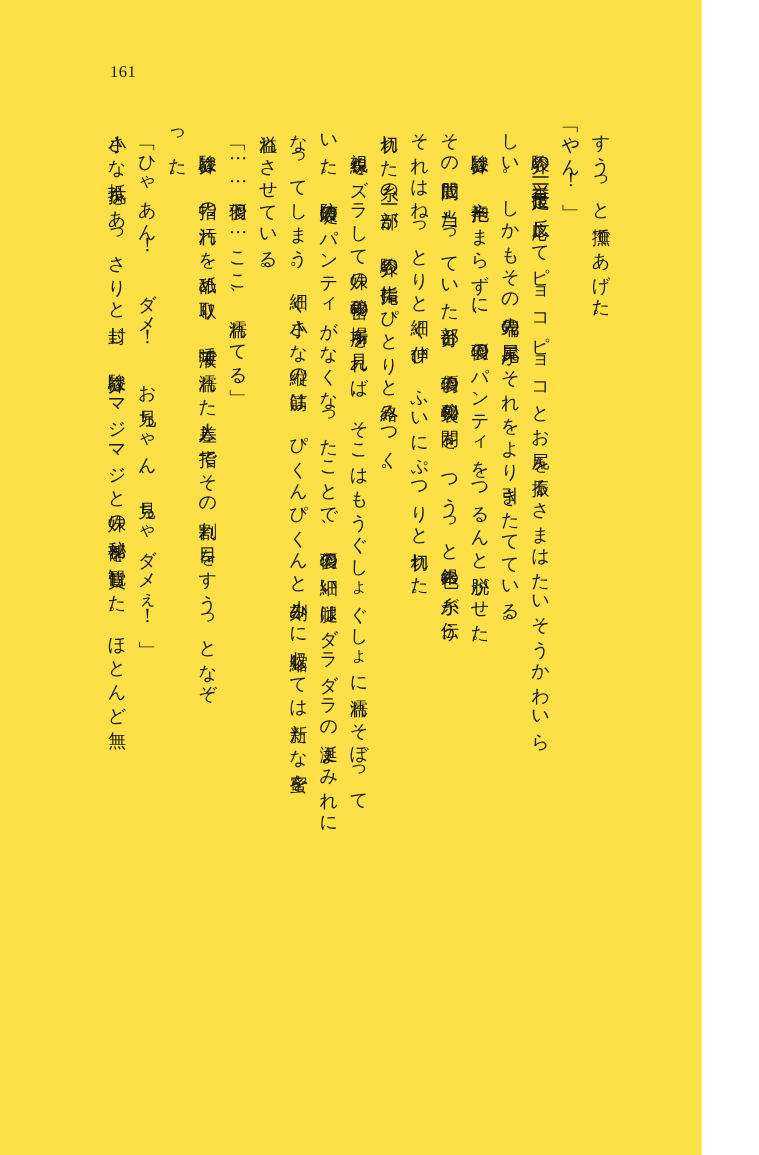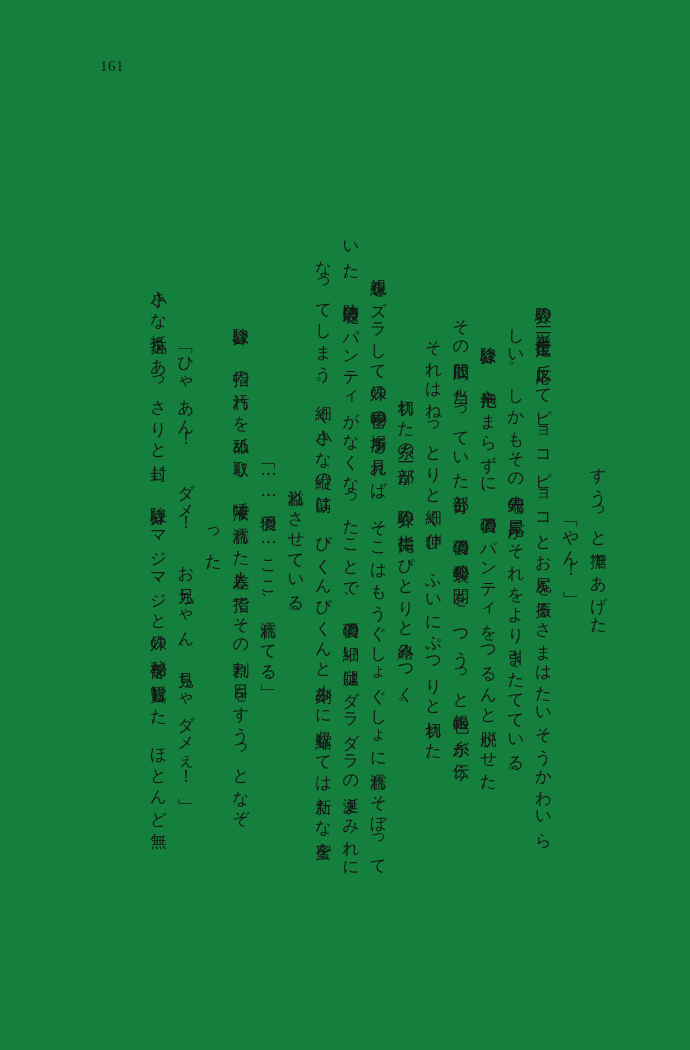--- a/index.html
+++ b/index.html
@@ -6,25 +6,24 @@
     margin: 0;
     padding: 0;
     background: #ffffff;
   }
   body {
     font-family: "Liberation Serif", "DejaVu Serif", serif;
     color: #111111;
   }
   .page {
     position: relative;
-    width: 690px;
+    width: 638px;
     height: 1050px;
-    background: #15803d;
+    background: #fde047;
     overflow: hidden;
-    text-align: center;
   }
   .page-number {
     position: absolute;
     top: 58px;
     left: 100px;
     font-size: 15px;
     letter-spacing: 0.5px;
     color: #1a1a1a;
     font-family: "Liberation Serif", "DejaVu Serif", serif;
   }

